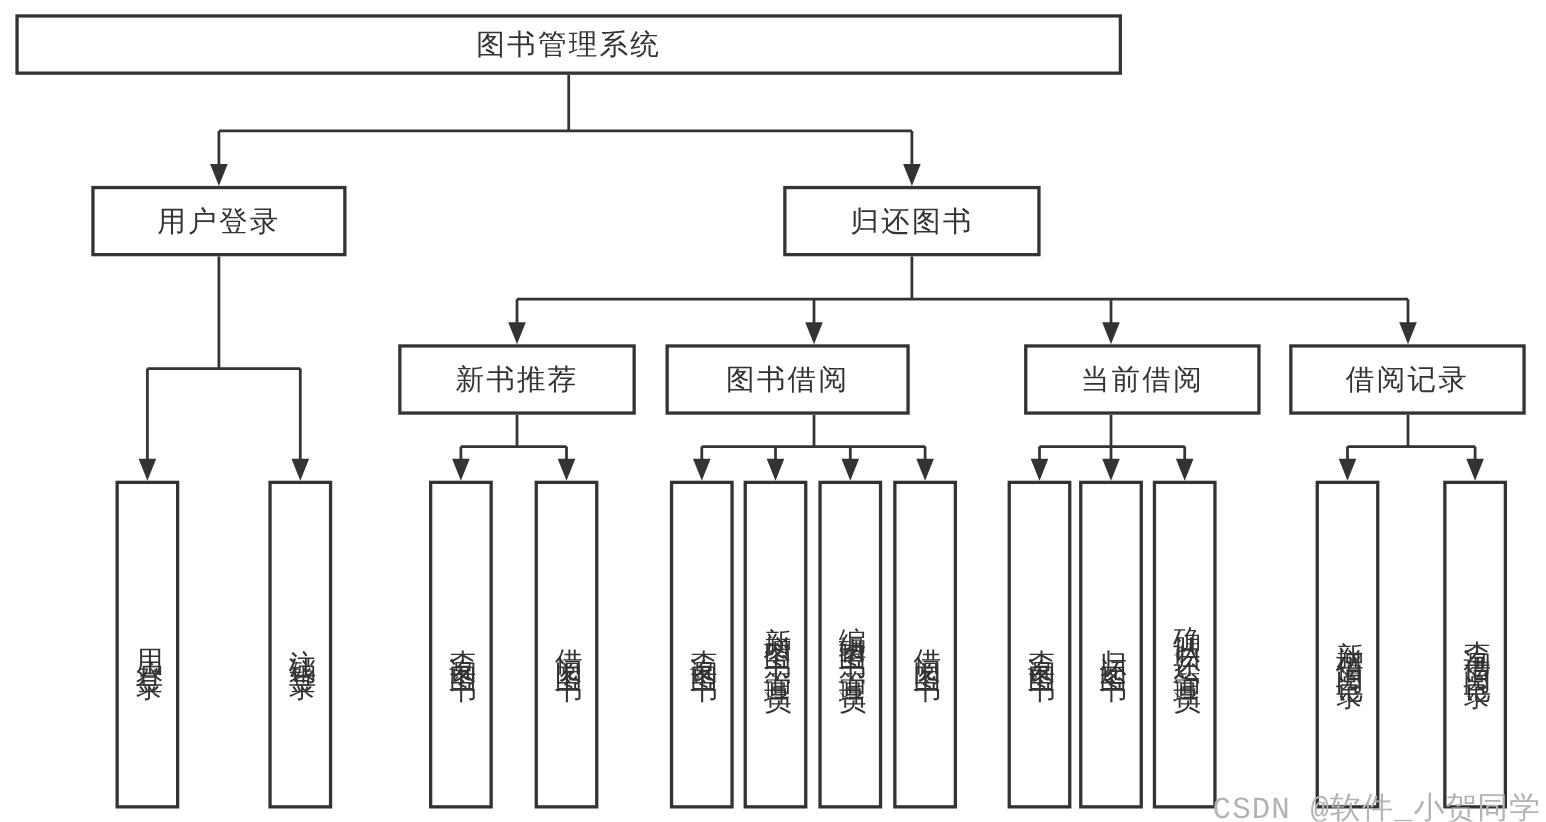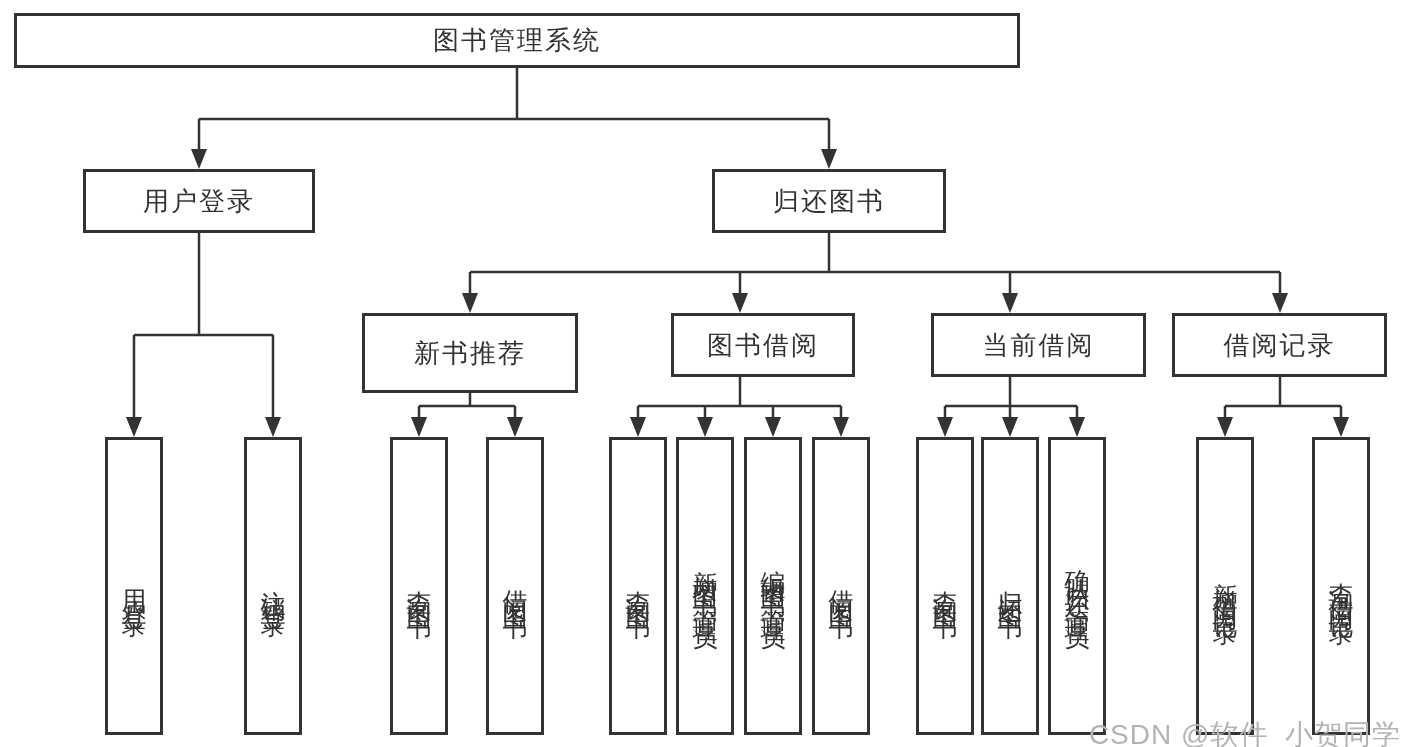--- a/index.html
+++ b/index.html
@@ -6,21 +6,21 @@
     --line:#333333;
     --text:#333333;
     --bg:#ffffff;
     --wm:#b3b3b3;
   }
   html,body{margin:0;padding:0;background:#fff;}
   .canvas{
     position:relative;
     width:1405px;height:747px;
     background:var(--bg);
-    font-family:Liberation Sans, sans-serif;
+    font-family:Liberation Mono, monospace;
     overflow:hidden;
   }
   .connectors{
     position:absolute;left:0;top:0;width:1405px;height:747px;
     pointer-events:none;
   }
   .box{
     position:absolute;
     box-sizing:border-box;
     border:3px solid var(--line);
@@ -100,24 +100,24 @@
     <span>图书管理系统</span>
   </div>
 
   <div class="box" style="left:83px;top:169px;width:232px;height:64px;">
     <span>用户登录</span>
   </div>
   <div class="box" style="left:712px;top:169px;width:234px;height:64px;">
     <span>归还图书</span>
   </div>
 
-  <div class="box" style="left:362px;top:313px;width:216px;height:80px;">
+  <div class="box" style="left:362px;top:313px;width:216px;height:64px;">
     <span>新书推荐</span>
   </div>
-  <div class="box" style="left:671px;top:313px;width:184px;height:64px;">
+  <div class="box" style="left:605px;top:313px;width:222px;height:64px;">
     <span>图书借阅</span>
   </div>
   <div class="box" style="left:931px;top:313px;width:215px;height:64px;">
     <span>当前借阅</span>
   </div>
   <div class="box" style="left:1172px;top:313px;width:215px;height:64px;">
     <span>借阅记录</span>
   </div>
 
   <div class="vbox" style="left:105px;top:437px;width:58px;height:298px;">

